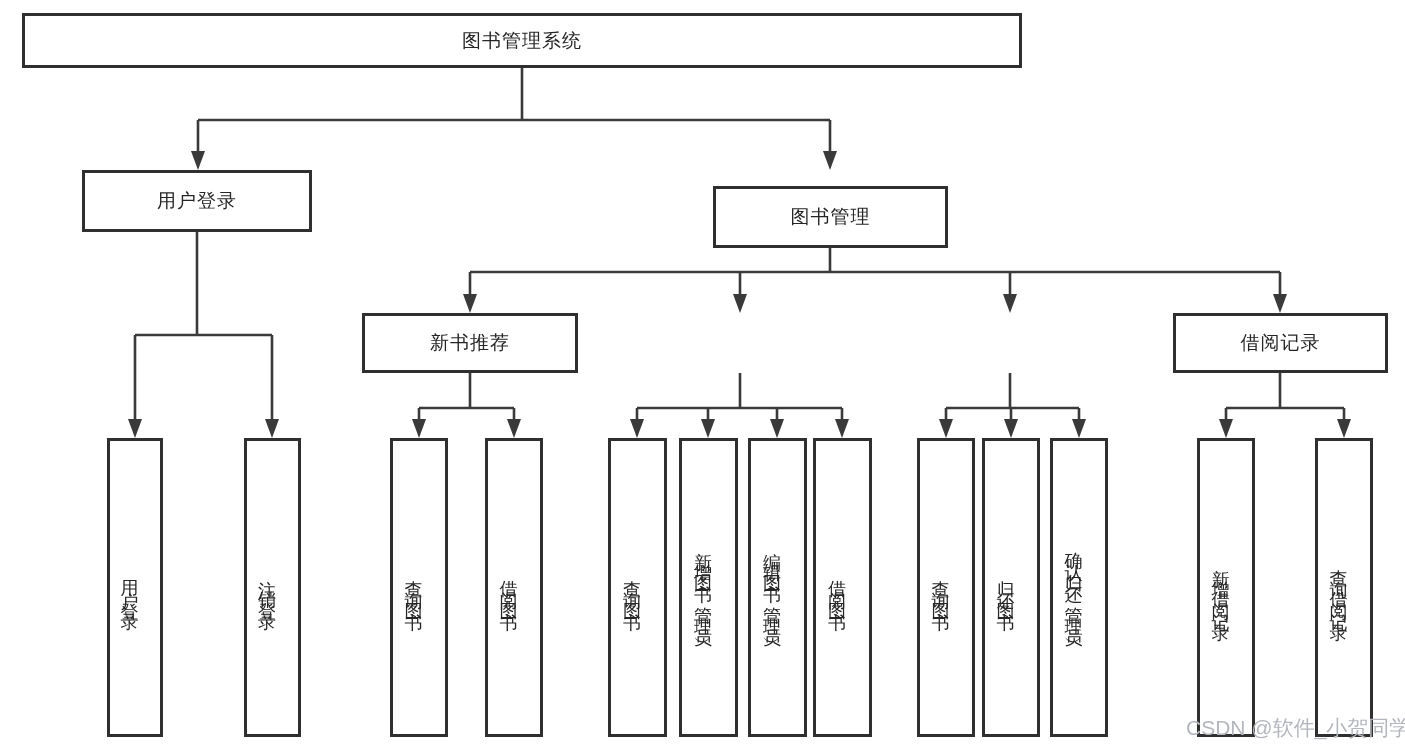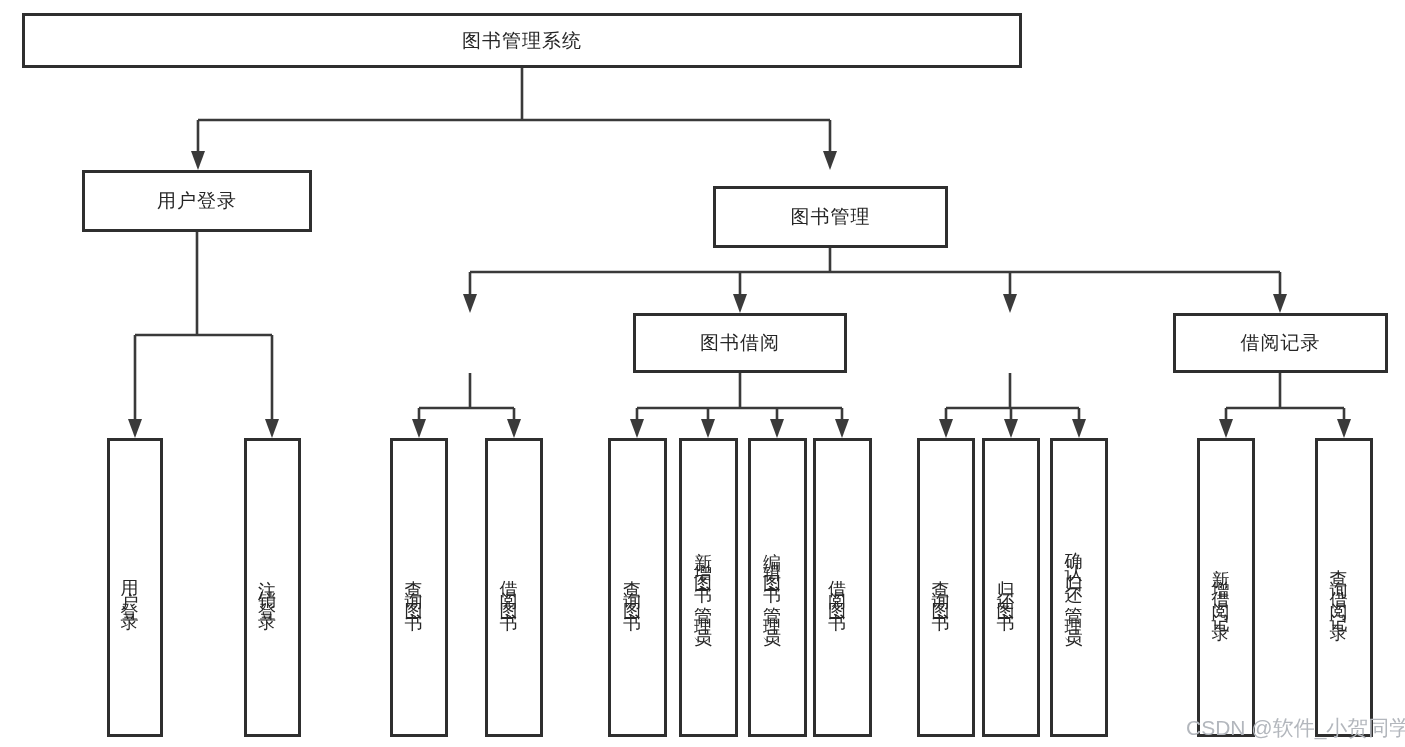--- a/index.html
+++ b/index.html
@@ -109,21 +109,21 @@
     <path d="M1280 373 V409 M1226 408 H1344 M1226 408 V424 M1344 408 V424"></path>
     <polygon points="1226,438 1219,419 1233,419"></polygon>
     <polygon points="1344,438 1337,419 1351,419"></polygon>
   </svg>
 
   <div class="node h root">图书管理系统</div>
 
   <div class="node h l2-user">用户登录</div>
   <div class="node h l2-book">图书管理</div>
 
-  <div class="node h l3 l3-b">图书借阅</div>
+  <div class="node h l3 l3-a">新书推荐</div>
   <div class="node h l3 l3-d">借阅记录</div>
 
   <div class="node leaf lf1">
     <span class="vtxt">用户登录</span>
   </div>
   <div class="node leaf lf2">
     <span class="vtxt">注销登录</span>
   </div>
 
   <div class="node leaf lf3">

